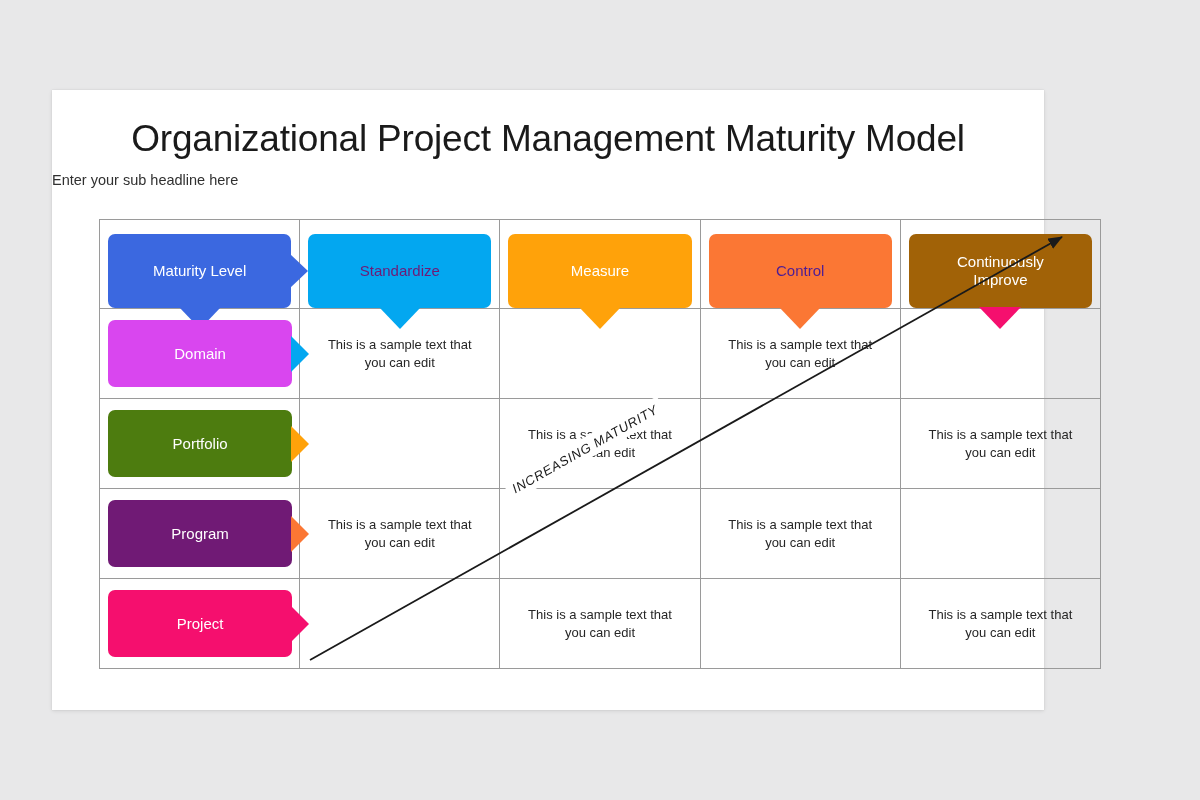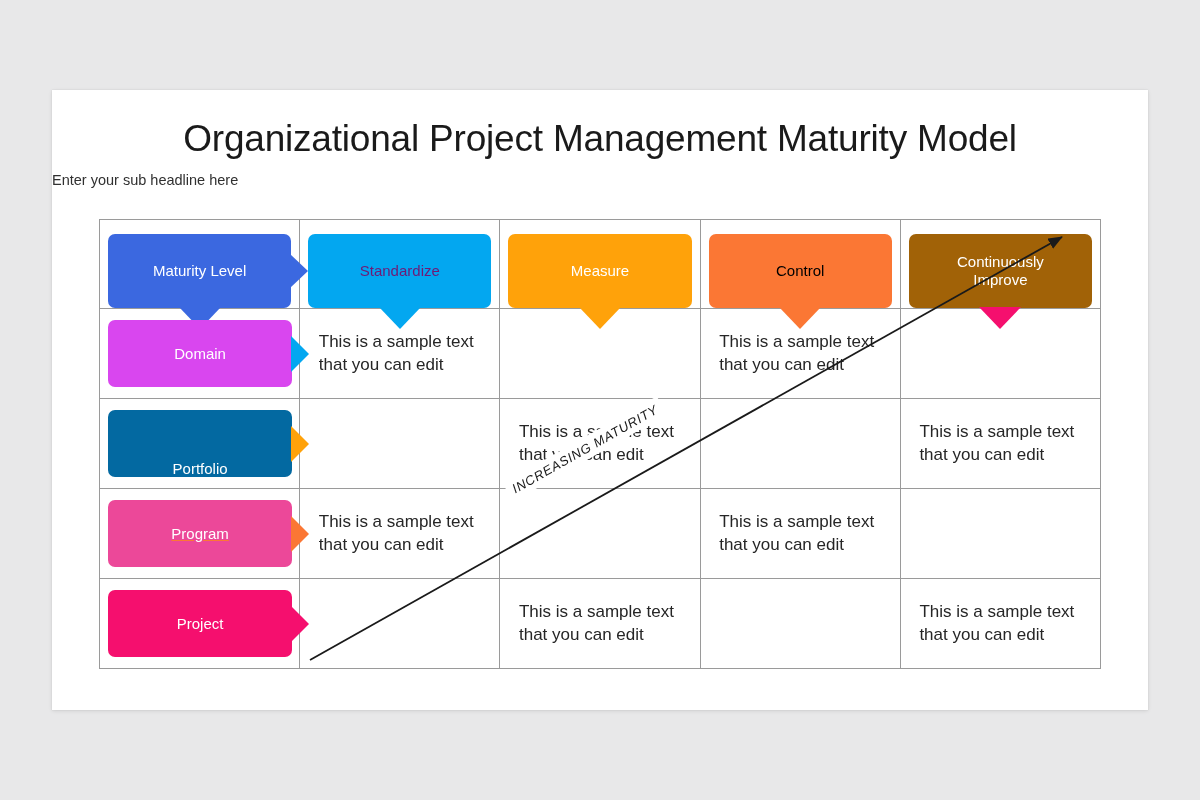--- a/index.html
+++ b/index.html
@@ -14,21 +14,21 @@
     background: #e8e8e9;
     font-family: "Liberation Sans", sans-serif;
     position: relative;
   }
 
   
   #slide {
     position: absolute;
     left: 52px;
     top: 90px;
-    width: 1096px;
+    width: 992px;
     height: 620px;
     background: #ffffff;
     box-shadow: 0 1px 4px rgba(0,0,0,0.10), 0 0 1px rgba(0,0,0,0.12);
   }
 
   
   #title {
     position: absolute;
     left: 0;
     top: 28px;
@@ -76,24 +76,24 @@
     position: relative;
     display: flex;
     align-items: center;
     justify-content: center;
     overflow: visible;
   }
 
   .cell.headcell { overflow: visible; }
 
   .cell-text {
-    font-size: 17px;
+    font-size: 13px;
     line-height: 1.32;
     color: #262626;
-    text-align: left;
+    text-align: center;
     padding: 0 14px;
     max-width: 190px;
   }
 
   
   .chip-head {
     position: absolute;
     left: 8px;
     right: 8px;
     top: 14px;
@@ -220,21 +220,21 @@
           </div>
         </div>
         <div class="cell headcell">
           <div class="chip-head" style="background: rgb(255, 162, 10); color: rgb(255, 162, 10); text-align: center;">
             <span class="chip-label" style="color: rgb(255, 255, 255);">Measure</span>
             <span class="tail-down"></span>
           </div>
         </div>
         <div class="cell headcell">
           <div class="chip-head" style="background: rgb(251, 119, 52); color: rgb(251, 119, 52);">
-            <span class="chip-label" style="color: #000000;">Control</span>
+            <span class="chip-label" style="color: #4c1d95;">Control</span>
             <span class="tail-down"></span>
           </div>
         </div>
         <div class="cell headcell">
           <div class="chip-head" style="background: #a16207; color: rgb(245, 15, 110);">
             <span class="chip-label" style="color: rgb(255, 255, 255);">Continuously Improve</span>
             <span class="tail-down"></span>
           </div>
         </div>
         <div class="cell">
@@ -245,35 +245,35 @@
         </div>
         <div class="cell">
           <div class="cell-text">This is a sample text that you can edit</div>
         </div>
         <div class="cell"></div>
         <div class="cell">
           <div class="cell-text">This is a sample text that you can edit</div>
         </div>
         <div class="cell"></div>
         <div class="cell">
-          <div class="chip-row" style="background: #0369a1; color: rgb(255, 162, 10); align-items: flex-end;">
+          <div class="chip-row" style="background: #4d7c0f; color: rgb(255, 162, 10);">
             <span class="chip-label" style="color: rgb(255, 255, 255);">Portfolio</span>
             <span class="tail-right"></span>
           </div>
         </div>
         <div class="cell"></div>
         <div class="cell">
           <div class="cell-text">This is a sample text that you can edit</div>
         </div>
         <div class="cell"></div>
         <div class="cell">
           <div class="cell-text">This is a sample text that you can edit</div>
         </div>
         <div class="cell">
-          <div class="chip-row" style="background: #ec4899; color: rgb(251, 119, 52); text-decoration: underline;">
+          <div class="chip-row" style="background: #701a75; color: rgb(251, 119, 52);">
             <span class="chip-label" style="color: rgb(255, 255, 255);">Program</span>
             <span class="tail-right"></span>
           </div>
         </div>
         <div class="cell">
           <div class="cell-text">This is a sample text that you can edit</div>
         </div>
         <div class="cell"></div>
         <div class="cell">
           <div class="cell-text">This is a sample text that you can edit</div>

